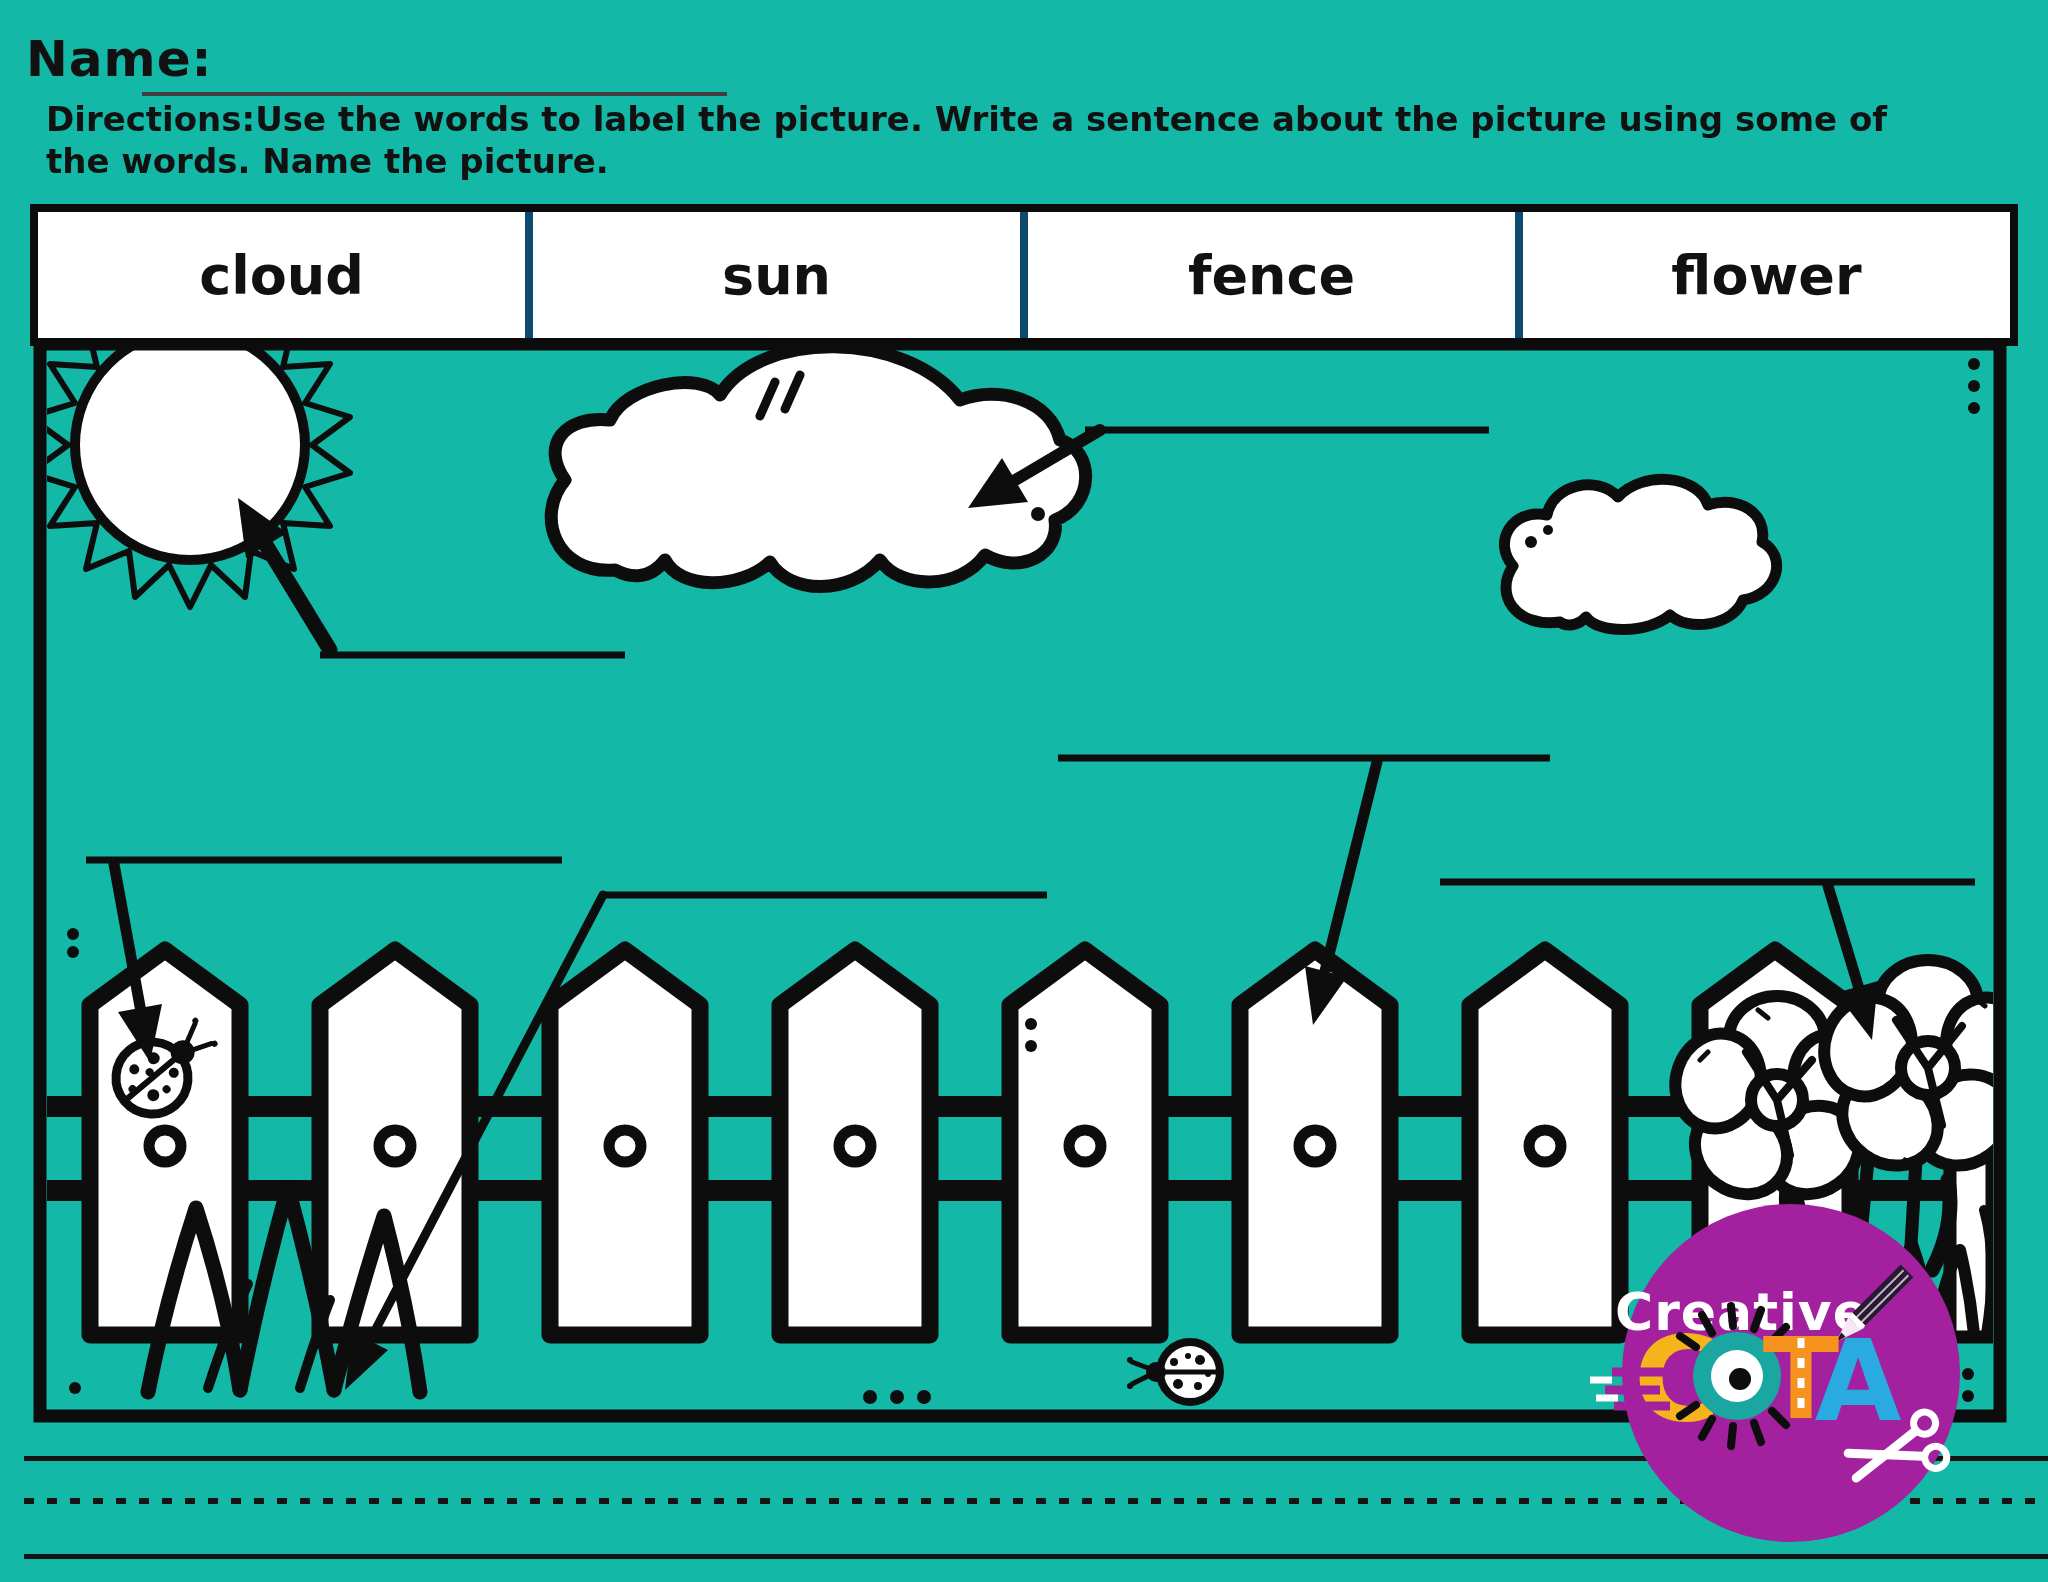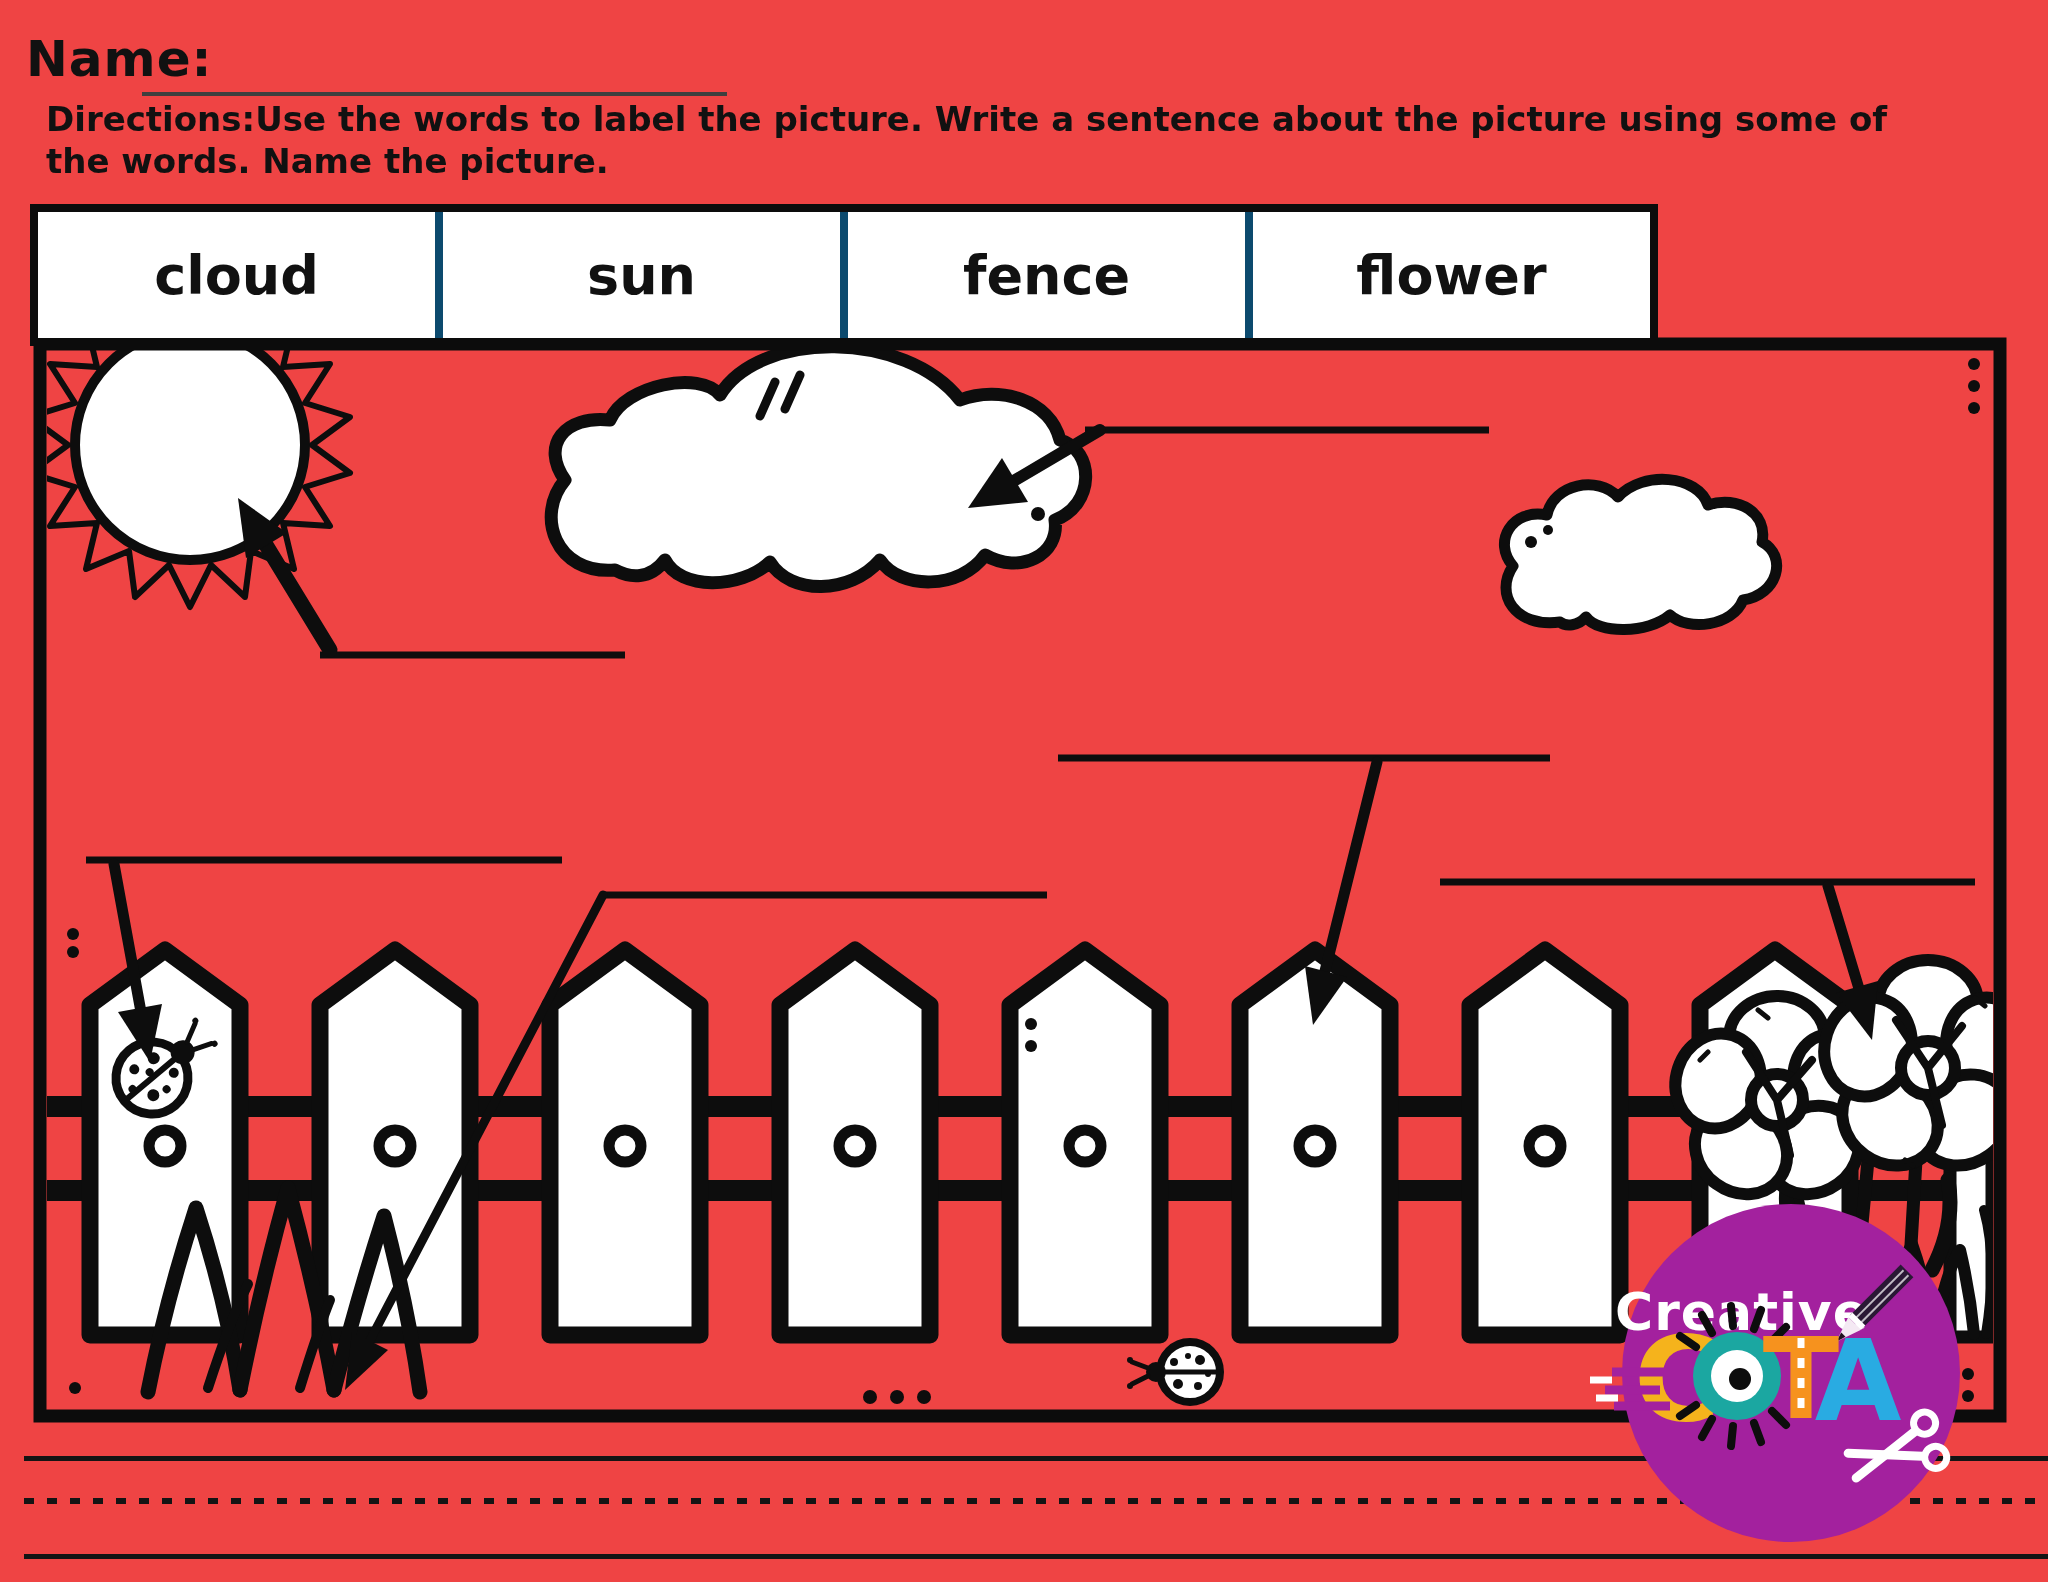--- a/index.html
+++ b/index.html
@@ -1,22 +1,22 @@
 <!DOCTYPE html>
 <html><head>
 <meta charset="utf-8">
 <style>
   html,body{margin:0;padding:0;background:#fff;}
-  .page{position:relative;width:2048px;height:1582px;background:#ef4444;overflow:hidden;
+  .page{position:relative;width:2048px;height:1582px;background:#14b8a6;overflow:hidden;
         font-family:"DejaVu Sans","Liberation Sans",sans-serif;color:#111;}
   .abs{position:absolute;}
   .name-label{left:26px;top:30px;font-size:50px;font-weight:700;letter-spacing:1px;}
   .name-line{left:142px;top:92px;width:585px;height:4px;background:#3f3f3f;}
   .directions{left:46px;top:98px;font-size:34px;font-weight:700;line-height:42px;white-space:nowrap;}
-  .word-bank{left:30px;top:204px;width:1628px;height:142px;display:flex;
+  .word-bank{left:30px;top:204px;width:1988px;height:142px;display:flex;
              border:8px solid #0c0c0c;box-sizing:border-box;background:#fff;z-index:3;}
   .word-cell{flex:1;display:flex;align-items:center;justify-content:center;
              font-size:54px;font-weight:600;border-left:8px solid #0c4a6e;}
   .word-cell:first-child{border-left:none;}
   .rule{left:24px;width:2024px;background:#141414;z-index:1;}
   .rule.solid-top{top:1456px;height:5px;}
   .rule.dashed{top:1498px;height:6px;background:repeating-linear-gradient(90deg,#141414 0 10px,transparent 10px 23px);}
   .rule.solid-bottom{top:1554px;height:5px;}
   svg.scene{position:absolute;left:0;top:0;z-index:2;}
   .ink{stroke:#0d0d0d;fill:none;stroke-linecap:round;stroke-linejoin:round;}

